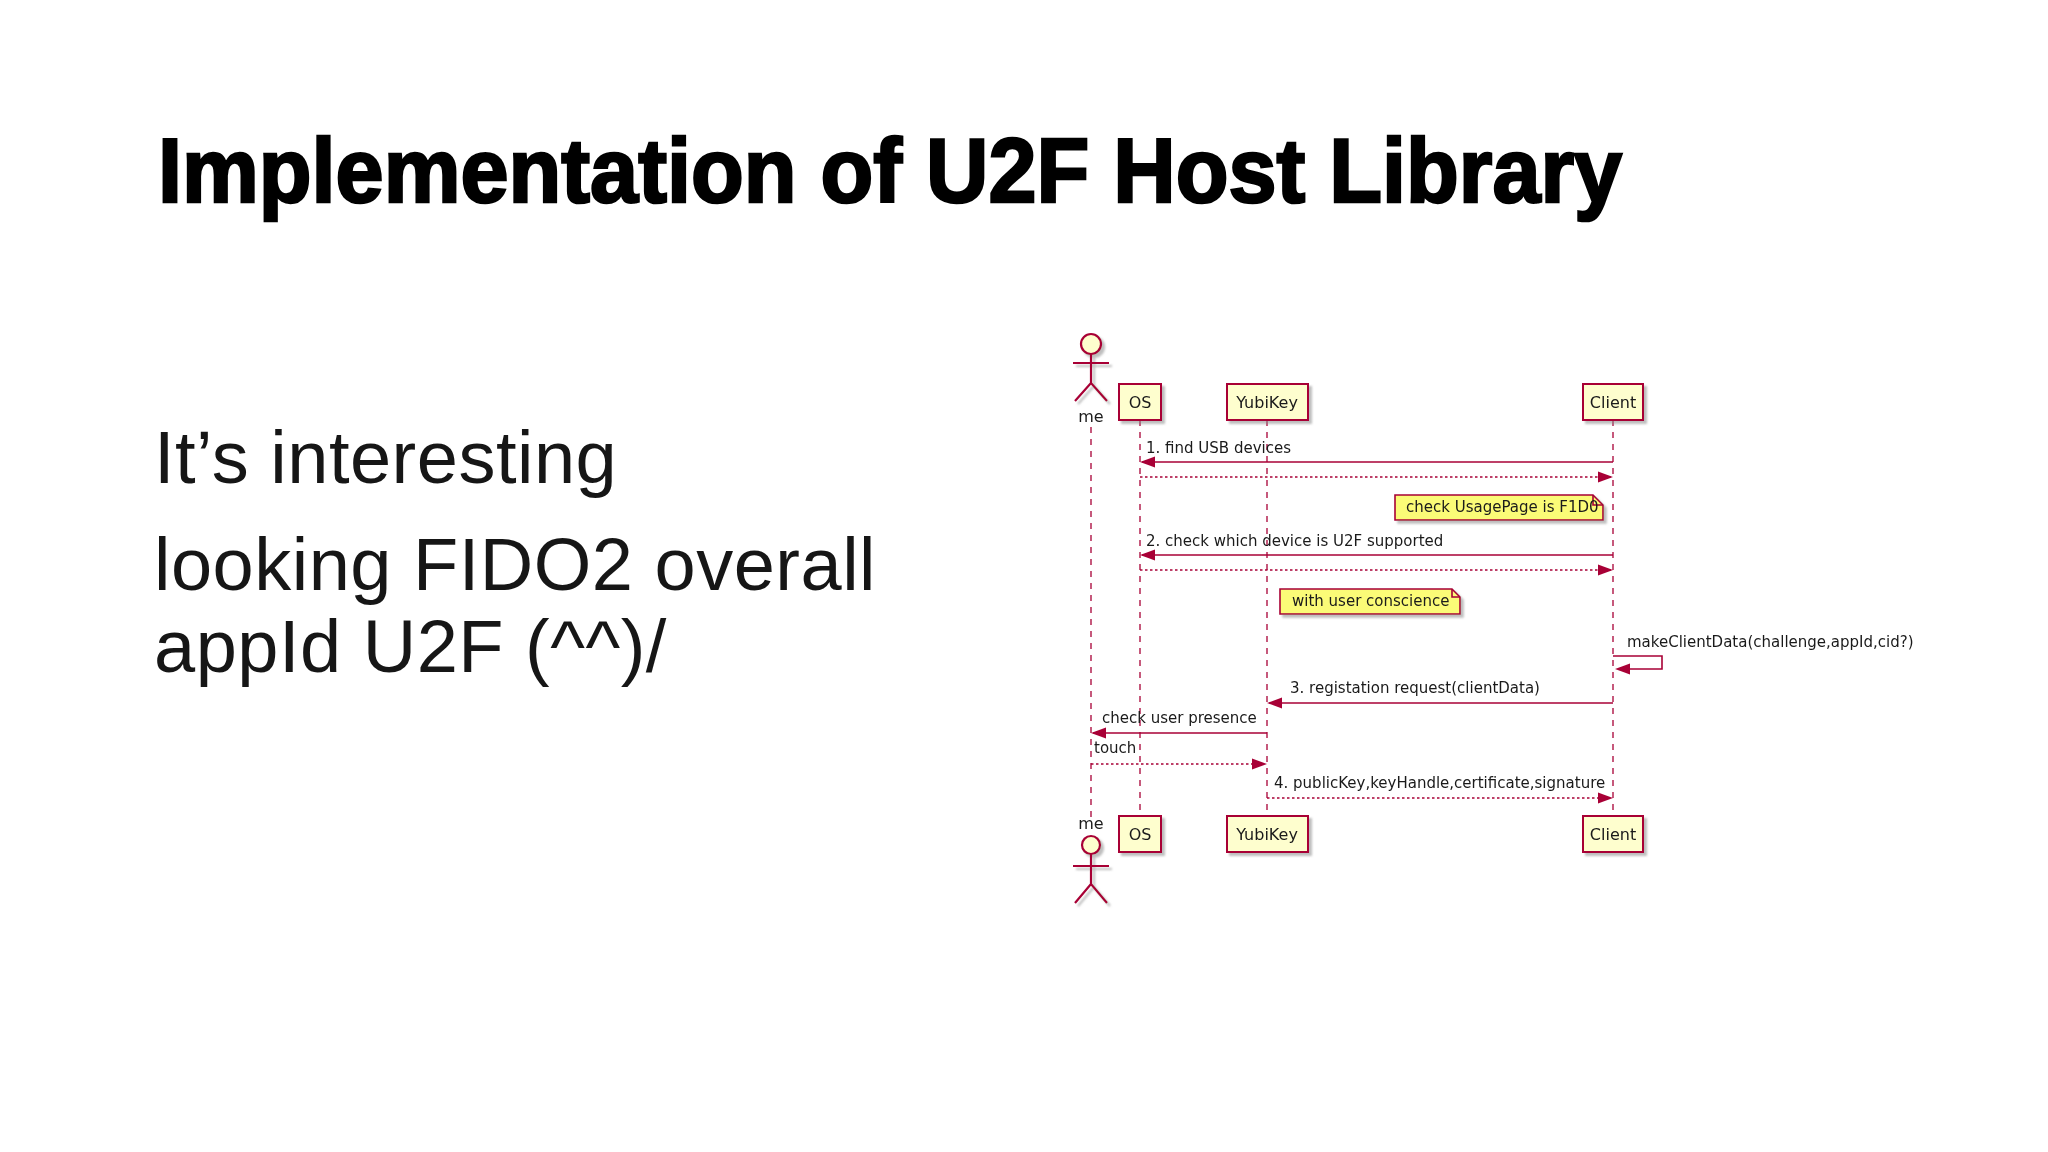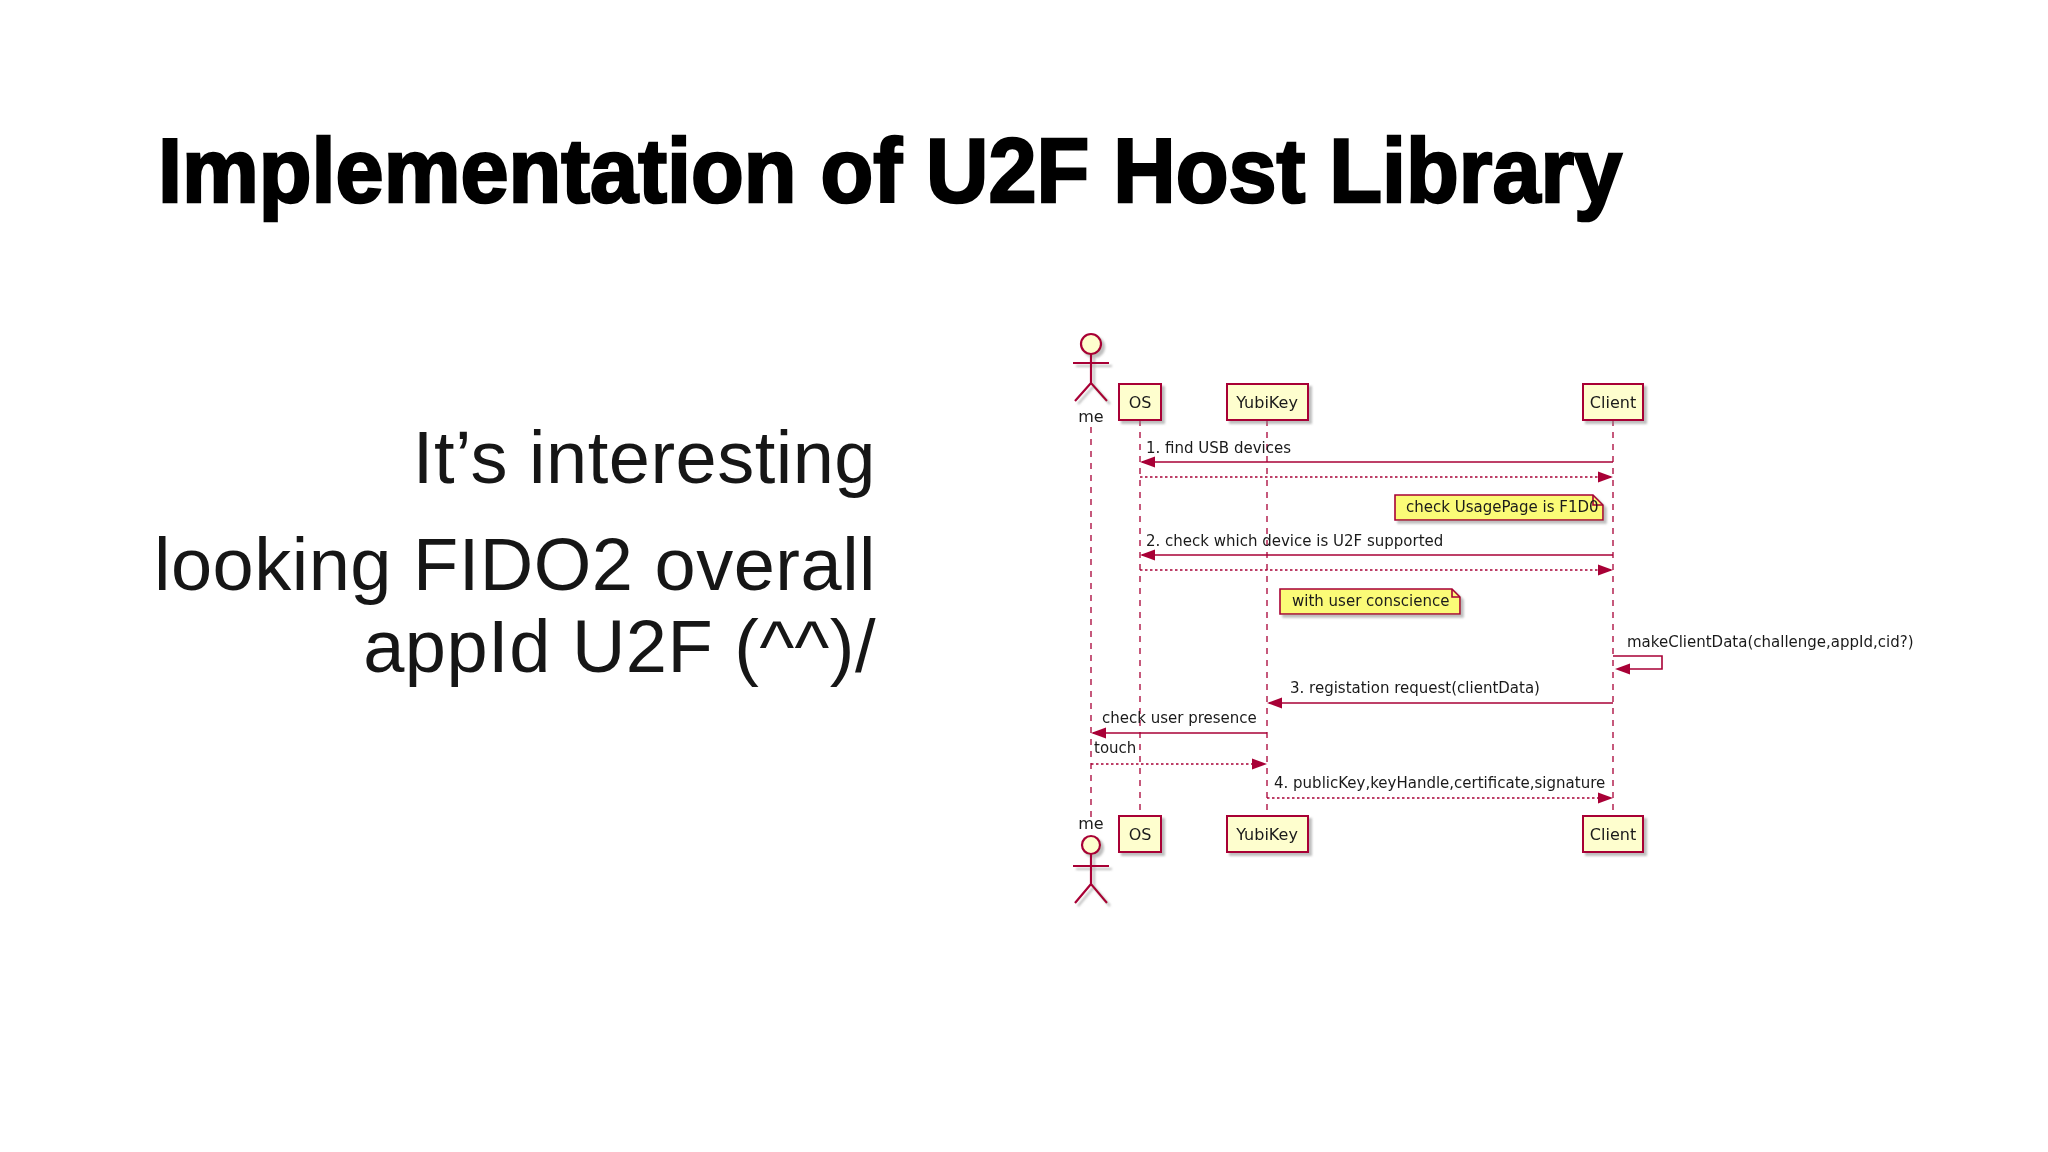--- a/index.html
+++ b/index.html
@@ -9,21 +9,21 @@
   }
   .slide-title{
     position:absolute;left:158px;top:121px;line-height:100px;
     font-size:90px;font-weight:700;color:#000;
     letter-spacing:0px;-webkit-text-stroke:2.5px #000;
     white-space:nowrap;transform:scaleX(0.96);transform-origin:left top;
   }
   .body-text{
     position:absolute;left:154px;top:417px;
     font-size:74px;line-height:82px;color:#161616;font-weight:400;
-    font-family:"Liberation Sans",sans-serif;letter-spacing:0.5px;text-align:right;
+    font-family:"Liberation Sans",sans-serif;letter-spacing:0.5px;
   }
   .body-text .para{margin:0 0 25px 0;}
   .body-text .para:last-child{margin-bottom:0;}
   .seq-diagram{position:absolute;left:1070px;top:325px;width:880px;height:600px;}
   svg text{font-family:"DejaVu Sans","Liberation Sans",sans-serif;fill:#1a1a1a;}
   svg .msg-label{font-size:15px;}
   svg .part-label{font-size:16px;}
   svg .actor-label{font-size:16px;}
   svg .lifeline{stroke:#A80036;stroke-width:1.3;stroke-dasharray:6 6;fill:none;}
   svg .msg-line{stroke:#A80036;stroke-width:1.6;fill:none;}

